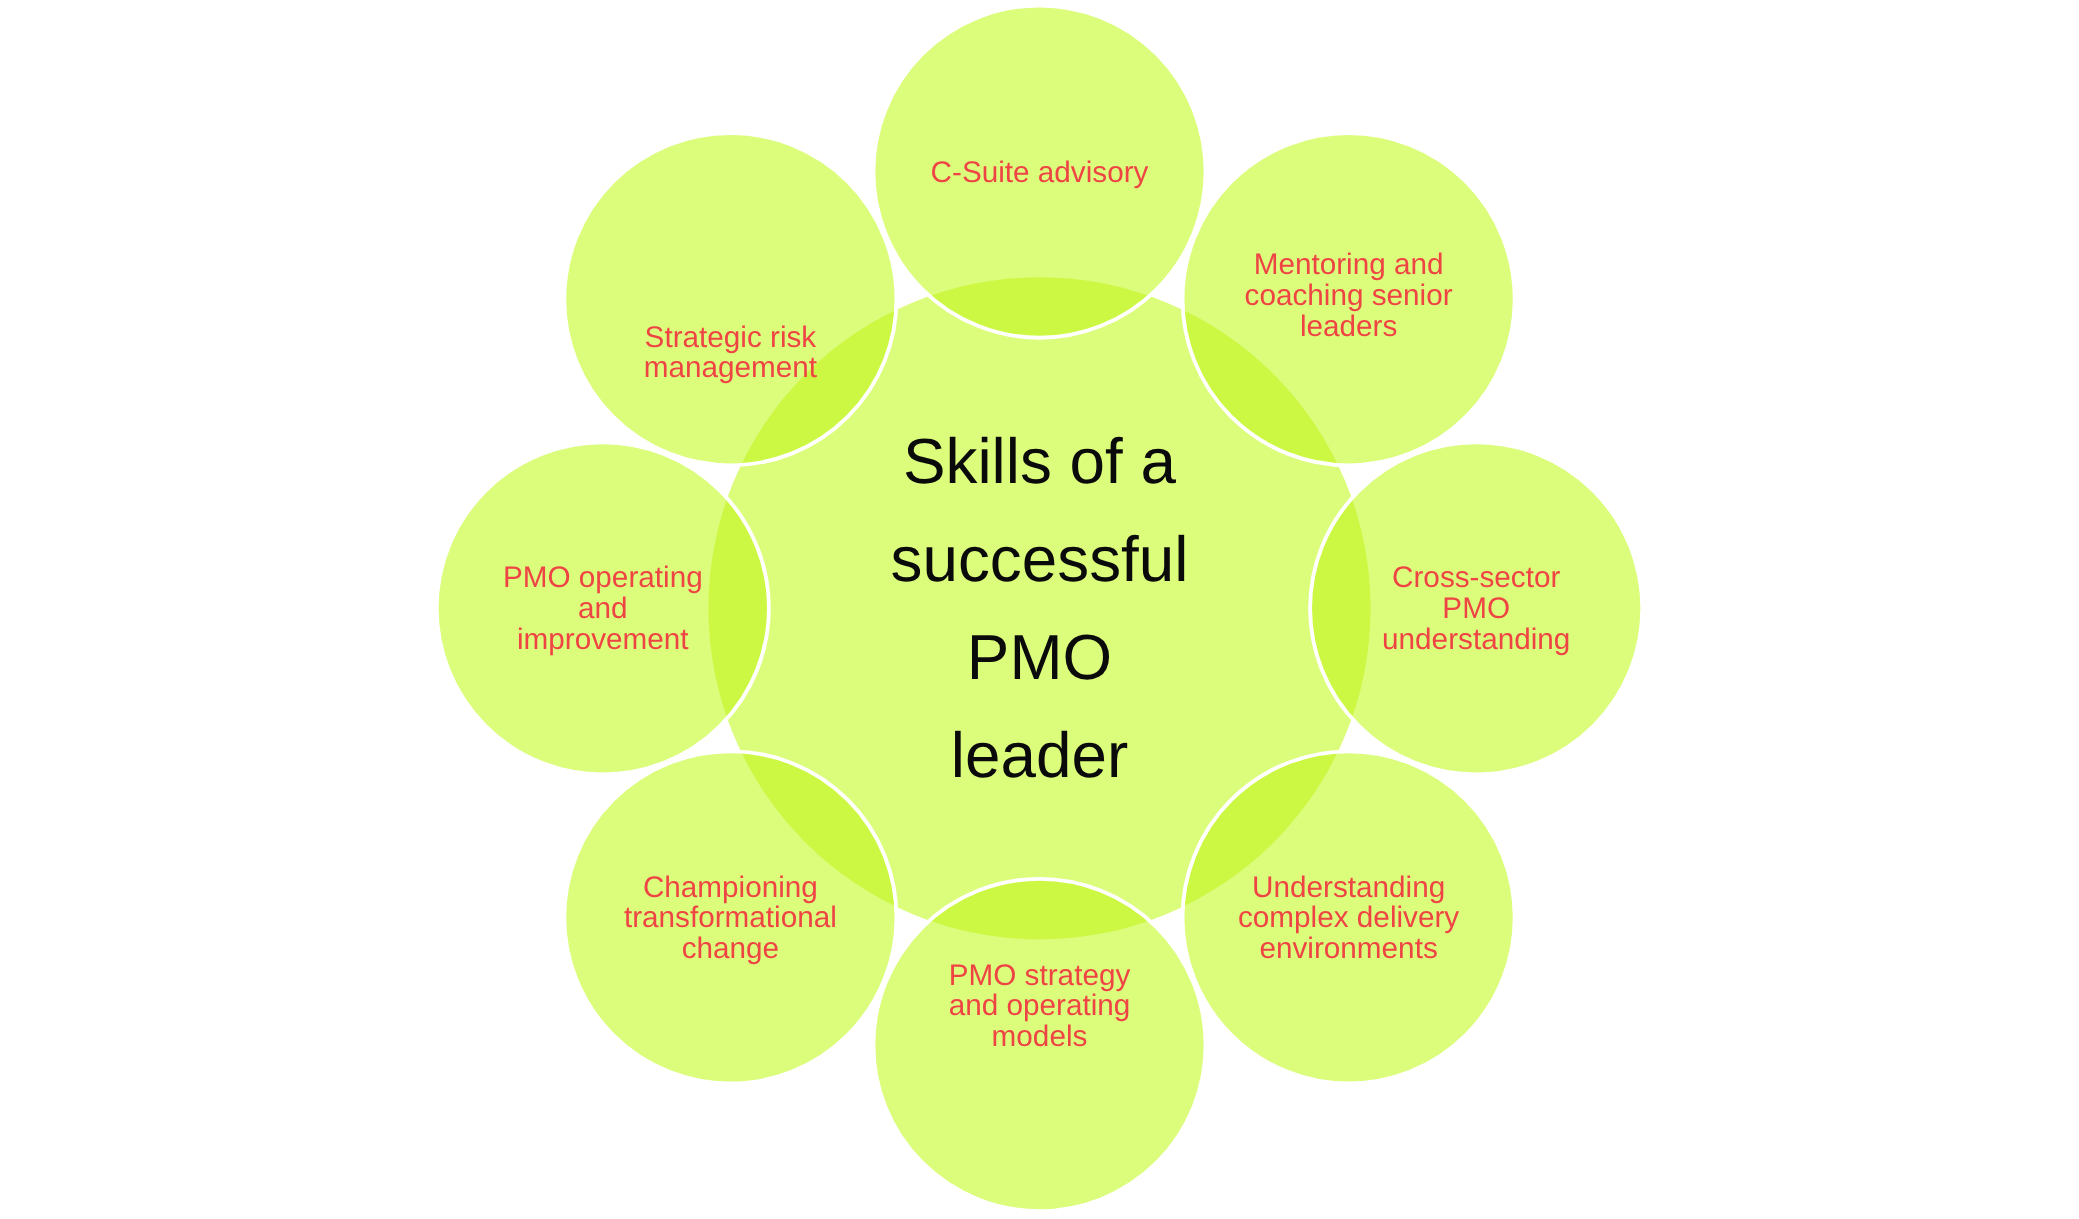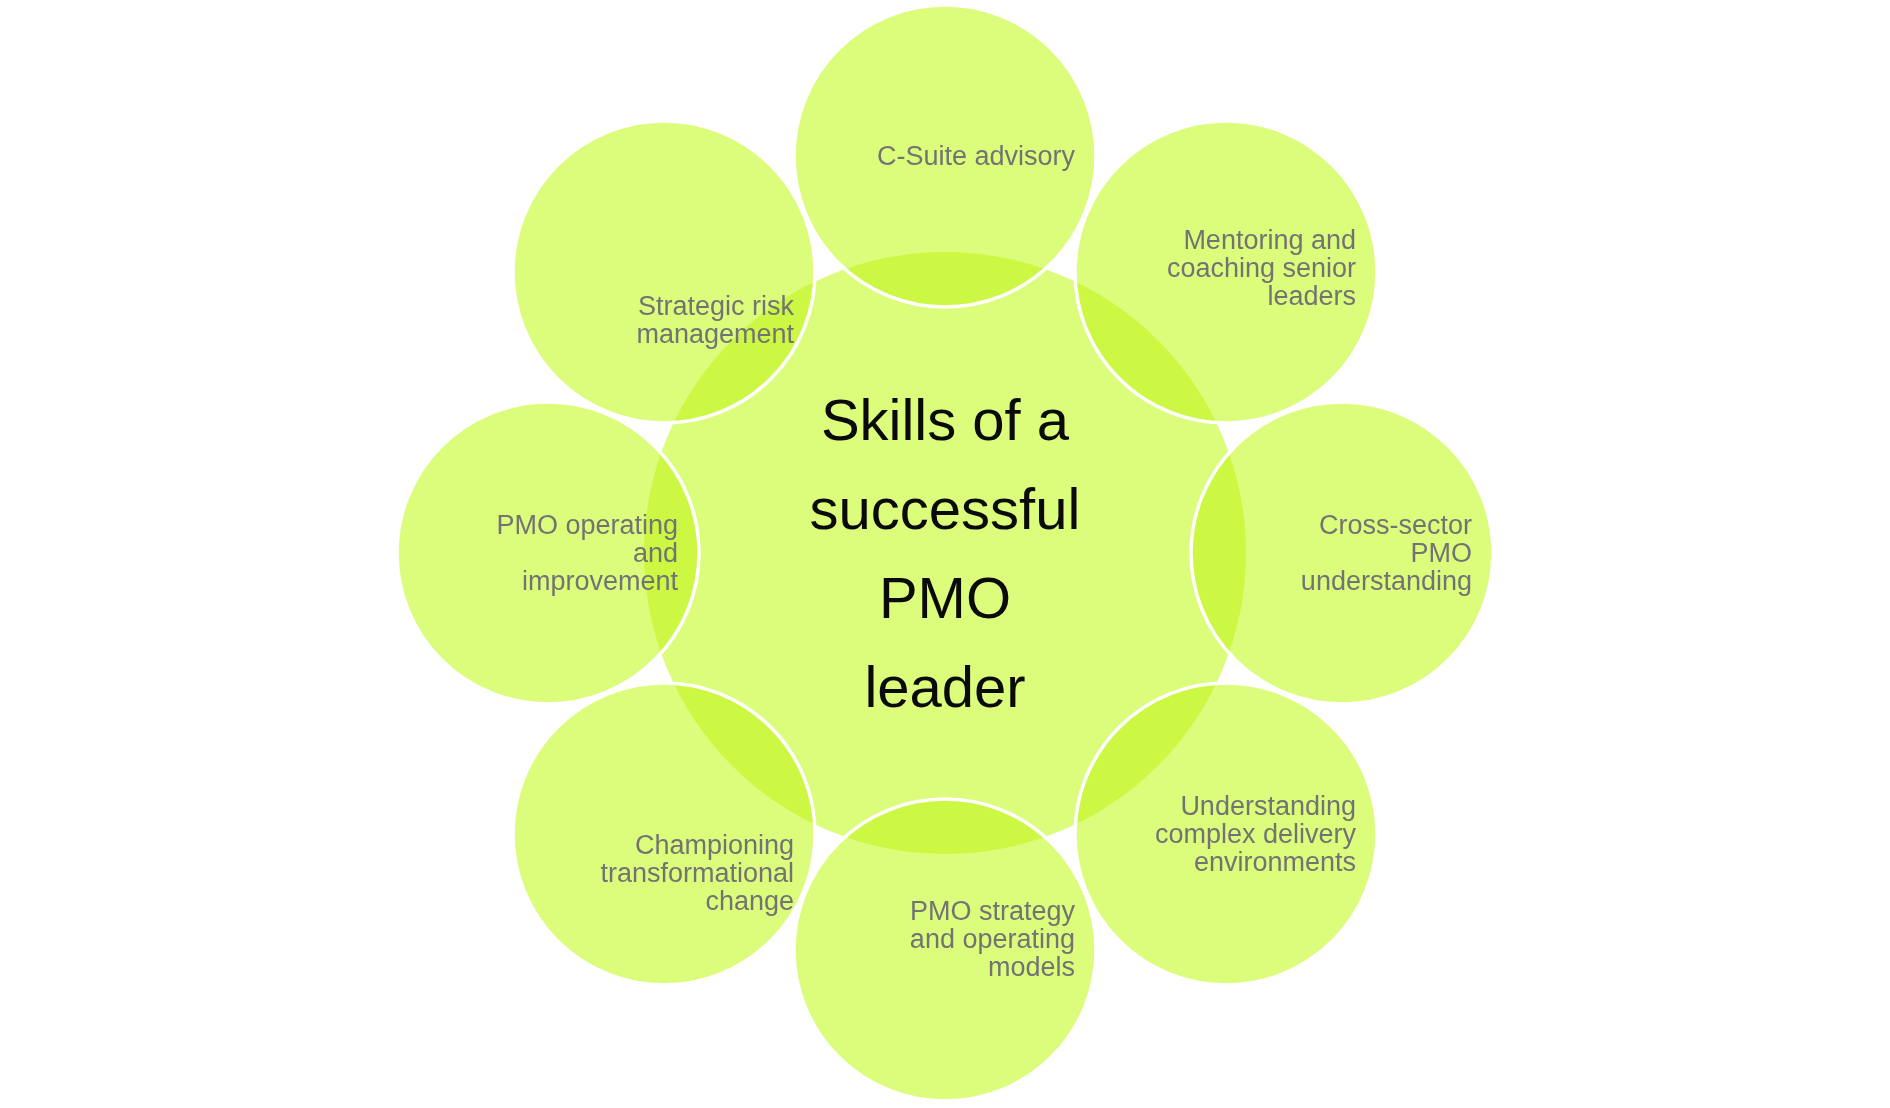--- a/index.html
+++ b/index.html
@@ -2,22 +2,22 @@
 <html><head>
 <meta charset="utf-8">
 <style>
   html, body { margin: 0; padding: 0; background: #ffffff; }
   body { width: 1890px; height: 1108px; position: relative; overflow: hidden; font-family: "Liberation Sans", sans-serif; }
   #diagram { position: absolute; left: 0; top: 0; width: 1890px; height: 1108px; }
   .label {
     position: absolute;
     width: 260px;
     margin-left: -130px;
-    text-align: right;
-    color: #737373;
+    text-align: center;
+    color: #ef4444;
     font-size: 27px;
     line-height: 28px;
     transform: translateY(-50%);
     white-space: normal;
   }
   .center-title {
     position: absolute;
     left: 945px;
     top: 553px;
     width: 520px;
@@ -98,27 +98,27 @@
   <span class="line">PMO</span>
   <span class="line">understanding</span>
 </div>
 
 <div class="label" style="left:1226px; top:834px;">
   <span class="line">Understanding</span>
   <span class="line">complex delivery</span>
   <span class="line">environments</span>
 </div>
 
-<div class="label" style="left:945px; top:939px;">
+<div class="label" style="left:945px; top:914px;">
   <span class="line">PMO strategy</span>
   <span class="line">and operating</span>
   <span class="line">models</span>
 </div>
 
-<div class="label" style="left:664px; top:834px;margin-top:39px;">
+<div class="label" style="left:664px; top:834px;">
   <span class="line">Championing</span>
   <span class="line">transformational</span>
   <span class="line">change</span>
 </div>
 
 <div class="label" style="left:548px; top:553px;">
   <span class="line">PMO operating</span>
   <span class="line">and</span>
   <span class="line">improvement</span>
 </div>

